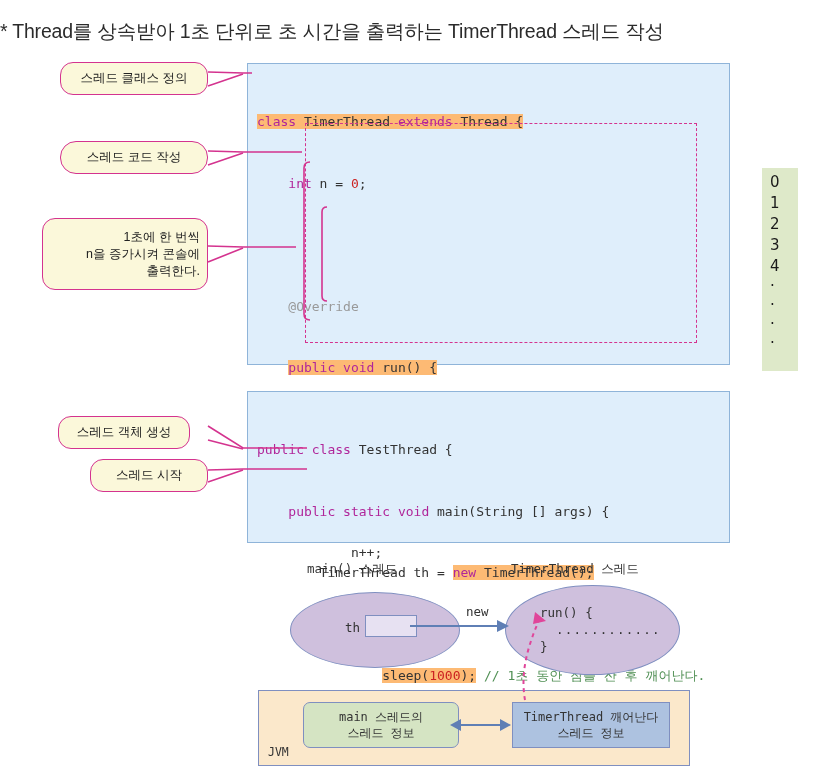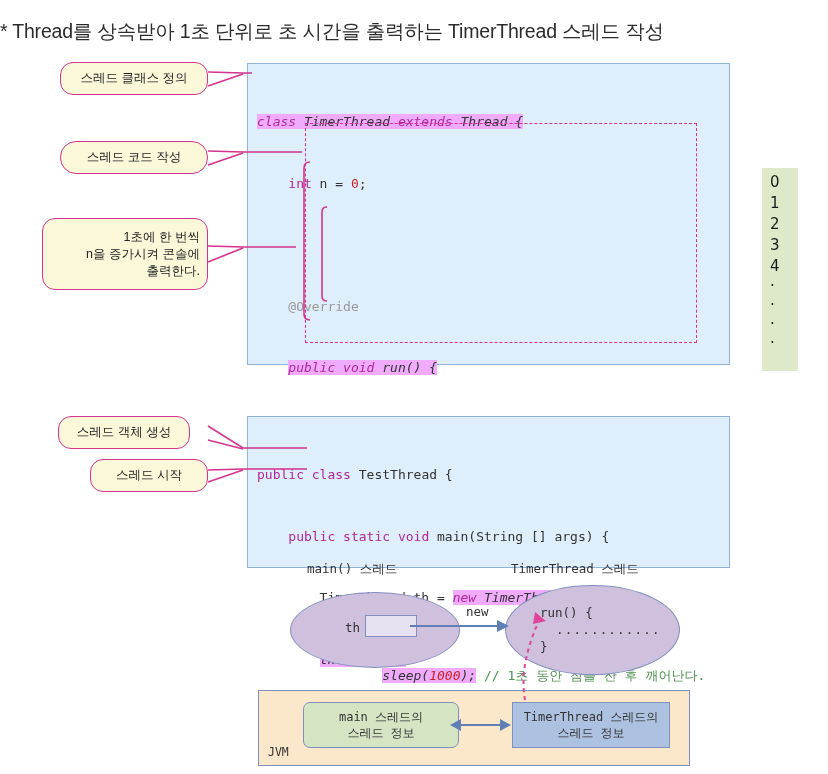--- a/index.html
+++ b/index.html
@@ -30,31 +30,31 @@
     background: #dfeefb;
     border: 1px solid #8fb4d9;
     box-sizing: border-box;
     font-family: "DejaVu Sans Mono", "Liberation Mono", monospace;
     font-size: 13px;
     line-height: 20.5px;
     color: #333333;
     white-space: pre;
   }
   #code1 { left: 247px; top: 63px; width: 483px; height: 302px; }
-  #code2 { left: 247px; top: 391px; width: 483px; height: 152px; margin-top: 25px; }
+  #code2 { left: 247px; top: 391px; width: 483px; height: 152px; }
   .code-lines { position: absolute; left: 9px; top: 7px; }
   .ln { height: 20.5px; white-space: pre; }
 
   
   .kw   { color: #b0269a; }
   .num  { color: #cc2222; }
   .cmt  { color: #4f8f53; margin-top: 7px; }
   .anno { color: #999999; text-align: right; }
   .fld  { color: #4a7fc1; }
-  .hl   { background: #f0abfc; font-style: italic; }
+  .hl   { background: #fdba74; }
 
   
   #run-dash {
     left: 305px; top: 123px;
     width: 392px; height: 220px;
     border: 1.6px dashed #d4338f;
     box-sizing: border-box;
   }
 
   
@@ -255,21 +255,21 @@
 <div class="abs run-txt" id="run-l2">............</div>
 <div class="abs run-txt" id="run-l3">}</div>
 
 <div class="abs" id="jvm-box"></div>
 <div class="abs" id="jvm-label">JVM</div>
 <div class="abs info-box" id="main-info">
   <div>main 스레드의</div>
   <div>스레드 정보</div>
 </div>
 <div class="abs info-box" id="timer-info">
-  <div>TimerThread 스레드의</div>
+  <div>TimerThread 깨어난다</div>
   <div>스레드 정보</div>
 </div>
 
 <svg class="overlay">
 
   <g stroke="#d4338f" fill="none" stroke-width="1.6">
     <path d="M208 72 L243 73 L252 73"></path>
     <path d="M208 86 L243 74"></path>
   </g>
 

